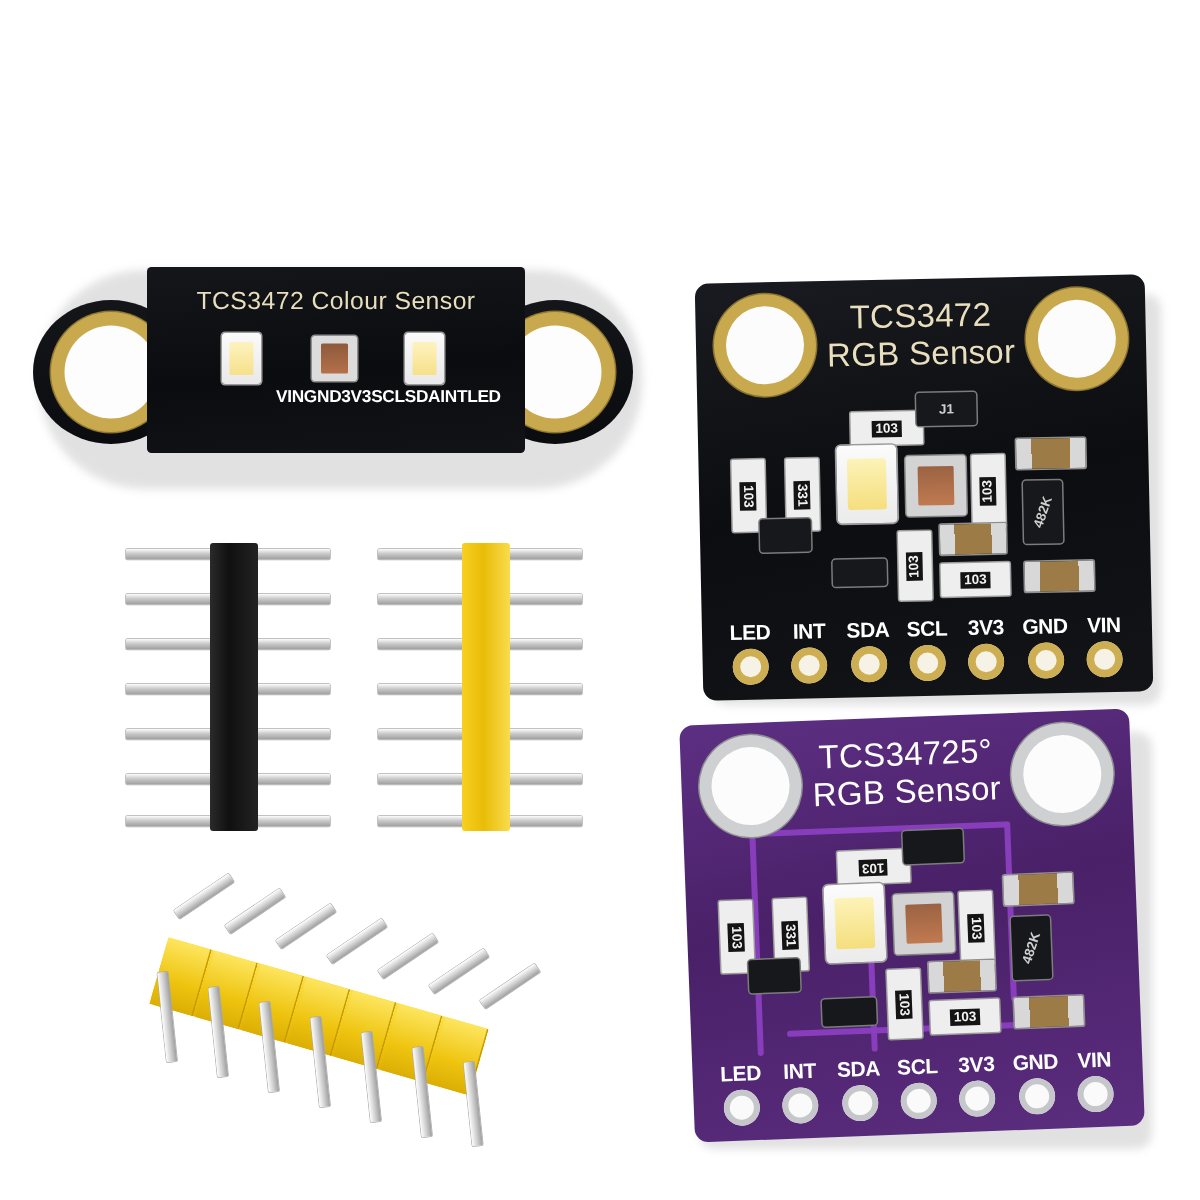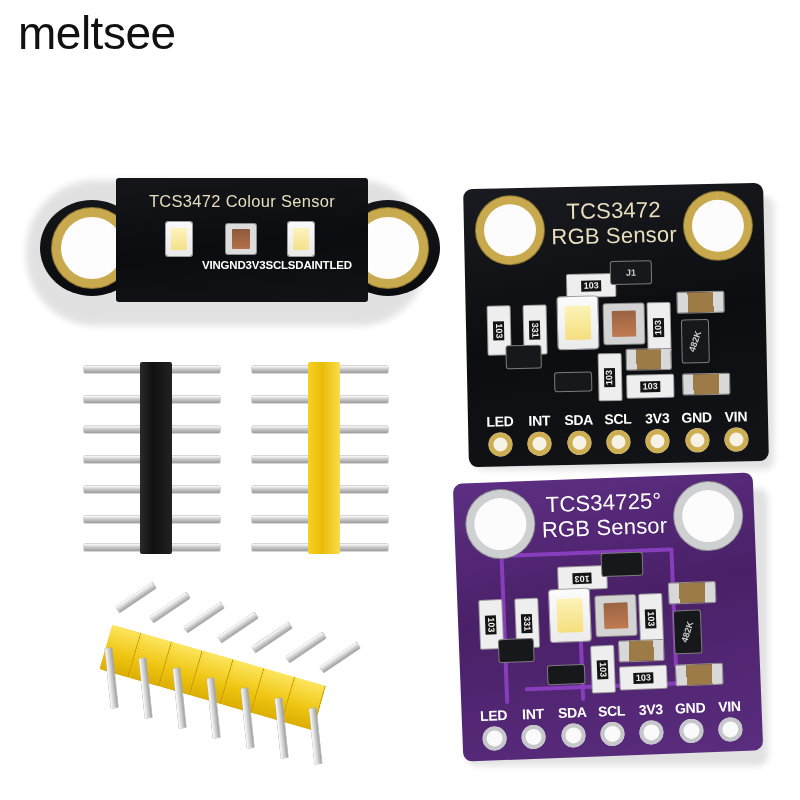--- a/index.html
+++ b/index.html
@@ -10,21 +10,21 @@
 
   
   .watermark{position:absolute;left:18px;top:6px;font-size:46px;color:#111;
              letter-spacing:-0.5px;font-weight:400;}
 
   
   .pcb{position:absolute;box-sizing:border-box;}
   .shadow{position:absolute;background:#d8d8d8;filter:blur(3px);opacity:.75;}
 
   
-  #board1{left:34px;top:172px;width:412px;height:152px;}
+  #board1{left:16px;top:172px;width:412px;height:152px;}
   #b1-shadow{left:26px;top:180px;width:402px;height:146px;border-radius:70px;}
   .b1-body{position:absolute;left:82px;top:6px;width:252px;height:124px;
            background:linear-gradient(175deg,#14161a 0%,#0b0c0f 55%,#111317 100%);
            border-radius:3px;}
   .b1-ear{position:absolute;top:28px;width:104px;height:96px;border-radius:50%;
           background:linear-gradient(175deg,#14161a,#0a0b0e);}
   .b1-ear.left{left:6px;} .b1-ear.right{right:6px;}
   .b1-hole{position:absolute;top:50%;left:50%;transform:translate(-50%,-50%);
            width:62px;height:62px;border-radius:50%;background:#fdfdfd;
            box-shadow:0 0 0 9px #c9a94e,0 0 0 10px #8e7631;}
@@ -130,21 +130,20 @@
            box-shadow:0 0 0 .5px #ababab;}
   .ang-top{position:absolute;height:7px;border-radius:1px;
            background:linear-gradient(#fdfdfd,#cfcfcf 50%,#9e9e9e);
            box-shadow:0 0 0 .5px #ababab;}
 </style>
 </head>
 <body>
 
 <div class="stage">
 
-  <div class="watermark">meltsee</div>
 
   <div class="shadow" id="b1-shadow"></div>
   <div class="pcb" id="board1">
     <div class="b1-ear left">
       <div class="b1-hole"></div>
     </div>
     <div class="b1-ear right">
       <div class="b1-hole"></div>
     </div>
     <div class="b1-body">

